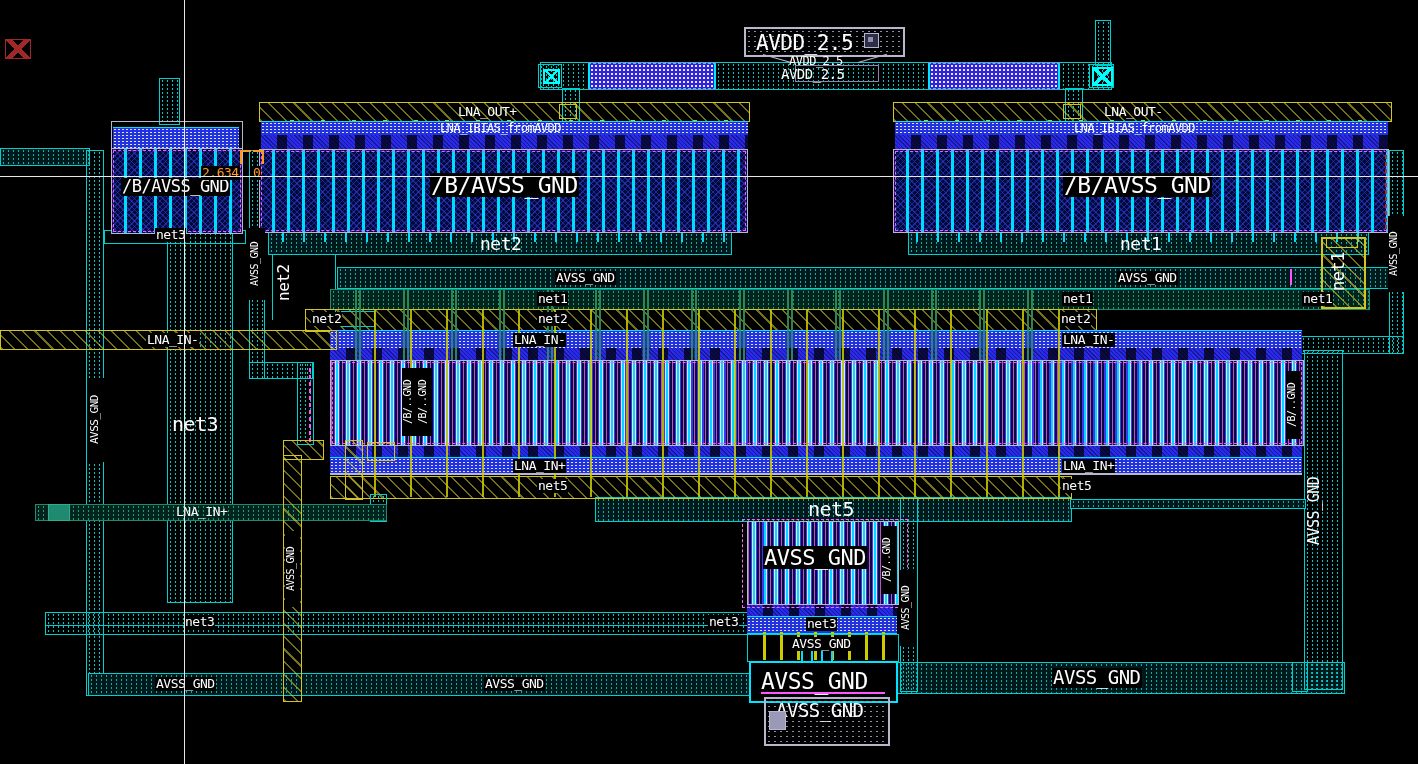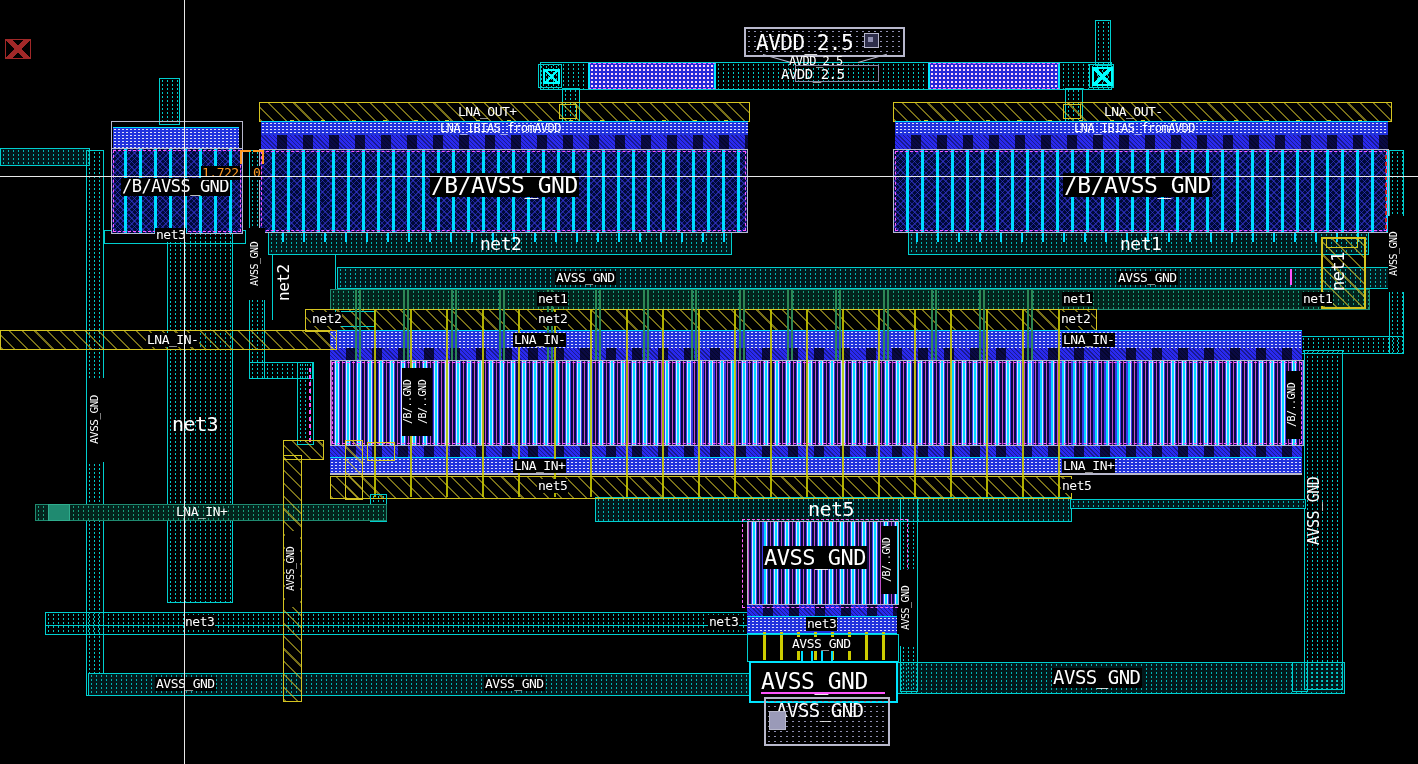--- a/index.html
+++ b/index.html
@@ -90,21 +90,21 @@
   <div class="abs" style="left:1063px;top:104px;width:16px;height:13px;border:1px solid #d4c420;z-index:4;"></div>
   <div class="abs dots" style="left:1095px;top:20px;width:14px;height:44px;z-index:2;"></div>
 
   <div class="abs dots" style="left:159px;top:78px;width:19px;height:45px;z-index:2;"></div>
   <div class="abs" style="left:111px;top:121px;width:130px;height:29px;border:1px solid #b8b8cc;z-index:3;"></div>
   <div class="abs bluestrip" style="left:113px;top:127px;width:126px;height:20px;z-index:4;"></div>
   <div class="abs blockbody" style="left:111px;top:148px;width:130px;height:84px;z-index:4;">
       <div class="dashIn"></div>
     </div>
   <div class="lbl bgb" style="left:121px;top:178px;font-size:17px;">/B/AVSS_GND</div>
-  <div class="lbl bgb" style="left:201px;top:166px;font-size:13px;color:#ff9922;">1.722</div>
+  <div class="lbl bgb" style="left:201px;top:166px;font-size:13px;color:#ff9922;">2.634</div>
   <div class="lbl bgb" style="left:252px;top:166px;font-size:13px;color:#ff9922;">0</div>
   <div class="abs" style="left:240px;top:150px;width:9px;height:12px;border-left:2px solid #ff9922;border-top:2px solid #ff9922;z-index:21;"></div>
   <div class="abs" style="left:253px;top:150px;width:9px;height:12px;border-right:2px solid #ff9922;border-top:2px solid #ff9922;z-index:21;"></div>
   <div class="lbl bgb" style="left:155px;top:228px;font-size:13px;">net3</div>
   <div class="abs" style="left:104px;top:230px;width:140px;height:12px;border:1px solid #00cfcf;z-index:3;"></div>
 
   <div class="abs hatchY" style="left:259px;top:102px;width:489px;height:18px;z-index:4;"></div>
   <div class="lbl" style="left:458px;top:105px;font-size:13px;">LNA_OUT+</div>
   <div class="abs" style="left:263px;top:120px;width:481px;height:45px;background:repeating-linear-gradient(90deg,transparent 0 27px,#d4c420 27px 31px);z-index:5;"></div>
   <div class="abs bluestrip" style="left:261px;top:121px;width:487px;height:13px;z-index:6;"></div>

